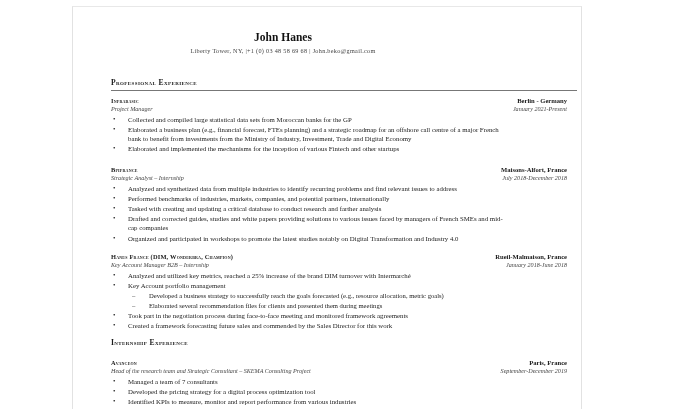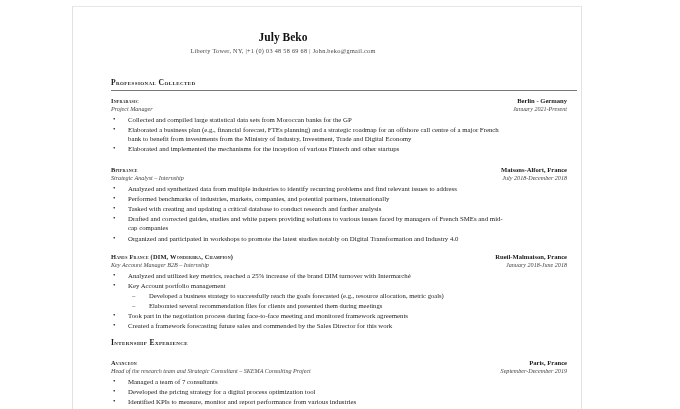--- a/index.html
+++ b/index.html
@@ -17,24 +17,24 @@
   .bullet { left:128px; font-size:6.8px; color:#222; }
   .bullet-dot { left:113px; font-size:7px; color:#222; }
   .sub { left:149px; font-size:6.6px; color:#222; }
   .sub-dash { left:132px; font-size:6.6px; color:#222; }
 </style>
 </head>
 <body>
 
 <div class="page"></div>
 
-<div class="abs name">July Beko</div>
+<div class="abs name">John Hanes</div>
 <div class="abs contact">Liberty Tower, NY, |+1  (0) 03 48 58 69 68 | John.beko@gmail.com</div>
 
-<div class="abs section-title" style="top:78px">Professional Collected</div>
+<div class="abs section-title" style="top:78px">Professional Experience</div>
 <div class="abs section-rule" style="top:90px"></div>
 
 <div class="abs org" style="top:97px">Infrabasic</div>
 <div class="abs loc" style="top:97px">Berlin - Germany</div>
 <div class="abs role" style="top:106px">Project Manager</div>
 <div class="abs date" style="top:106px">January  2021-Present</div>
 
 <div class="abs bullet-dot" style="top:115px">•</div>
 <div class="abs bullet" style="top:116px">Collected and compiled large statistical data sets from Moroccan banks for the GP</div>
 <div class="abs bullet-dot" style="top:125px">•</div>

